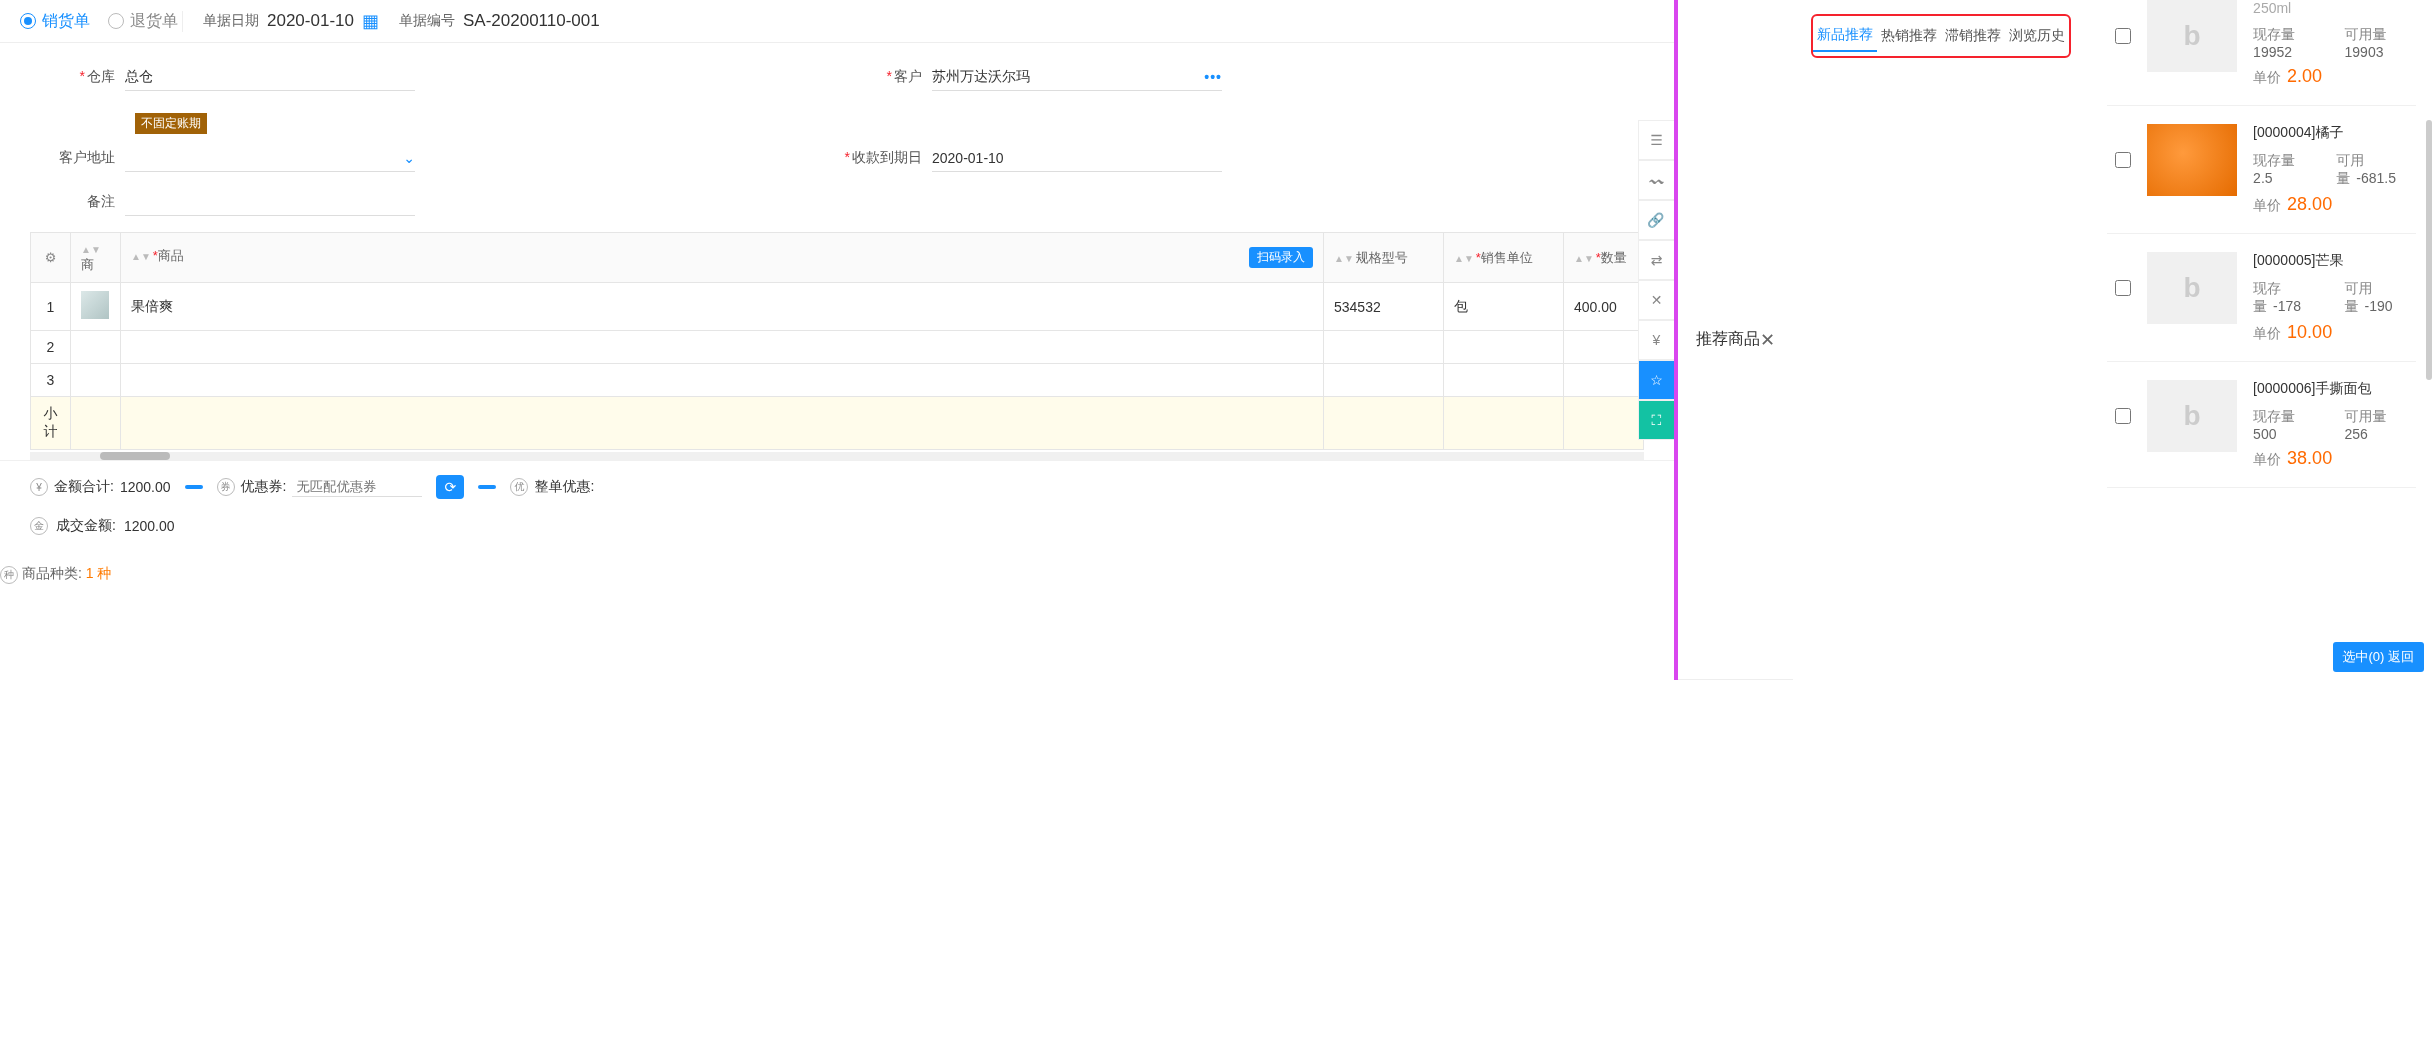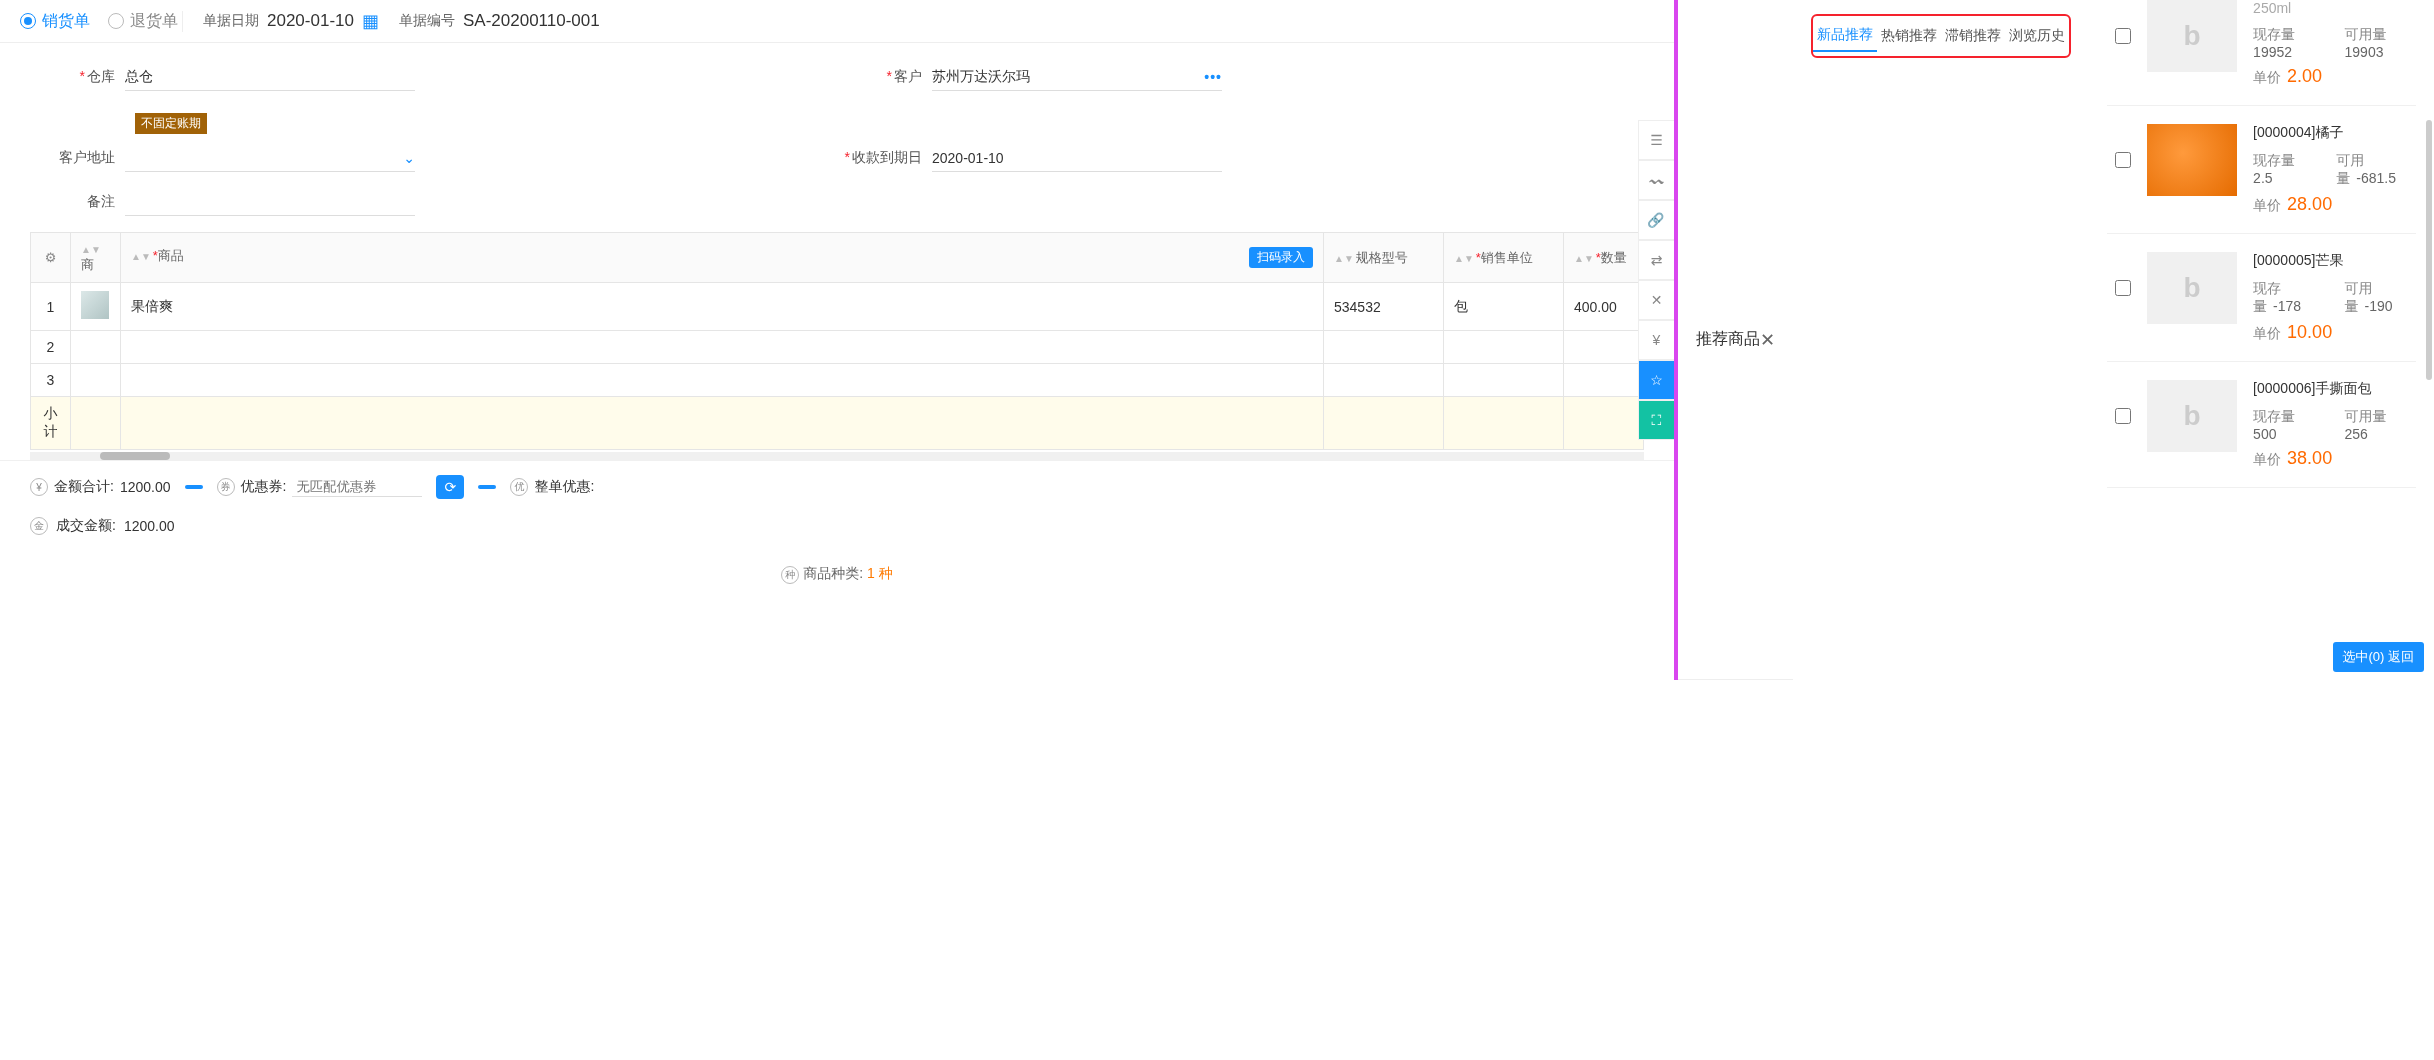--- a/index.html
+++ b/index.html
@@ -53,21 +53,21 @@
 .side-icons .ic.green { background: #13c2a3; color: #fff; }
 
 
 .totals { padding: 14px 30px; display: flex; align-items: center; gap: 14px; flex-wrap: wrap; border-top: 1px solid #f0f0f0; }
 .total-item { display: flex; align-items: center; gap: 6px; }
 .circ-ic { width: 18px; height: 18px; border: 1px solid #bbb; border-radius: 50%; display: inline-flex; align-items: center; justify-content: center; font-size: 10px; color: #888; }
 .minus { width: 18px; height: 4px; background: #1890ff; border-radius: 2px; }
 .coupon-input { border: none; border-bottom: 1px solid #ddd; width: 130px; padding: 2px 4px; color: #bbb; }
 .refresh-btn { width: 28px; height: 24px; background: #1890ff; color: #fff; border-radius: 4px; display: inline-flex; align-items: center; justify-content: center; cursor: pointer; font-size: 14px; }
 .final-row { padding: 4px 30px 20px; display: flex; align-items: center; gap: 8px; }
-.product-kind { text-align: center; padding: 10px 0; color: #666; }
+.product-kind { padding: 10px 0; color: #666; }
 .orange { color: #ff7a00; }
 
 
 .rp-header { padding: 14px 18px; font-size: 16px; font-weight: 500; display: flex; justify-content: space-between; align-items: center; border-bottom: 1px solid #eee; }
 .close-x { cursor: pointer; color: #666; font-size: 18px; }
 .rp-tabs { display: flex; border: 2px solid #f5222d; border-radius: 6px; margin: 14px 18px; justify-content: space-around; align-items: center; height: 44px; }
 .rp-tab { cursor: pointer; color: #555; padding: 6px 4px; }
 .rp-tab.active { color: #1890ff; border-bottom: 2px solid #1890ff; }
 .rp-list { flex: 1; overflow-y: auto; padding: 0 18px; }
 .rp-item { display: flex; gap: 16px; padding: 18px 8px; border-bottom: 1px solid #f0f0f0; align-items: flex-start; }

